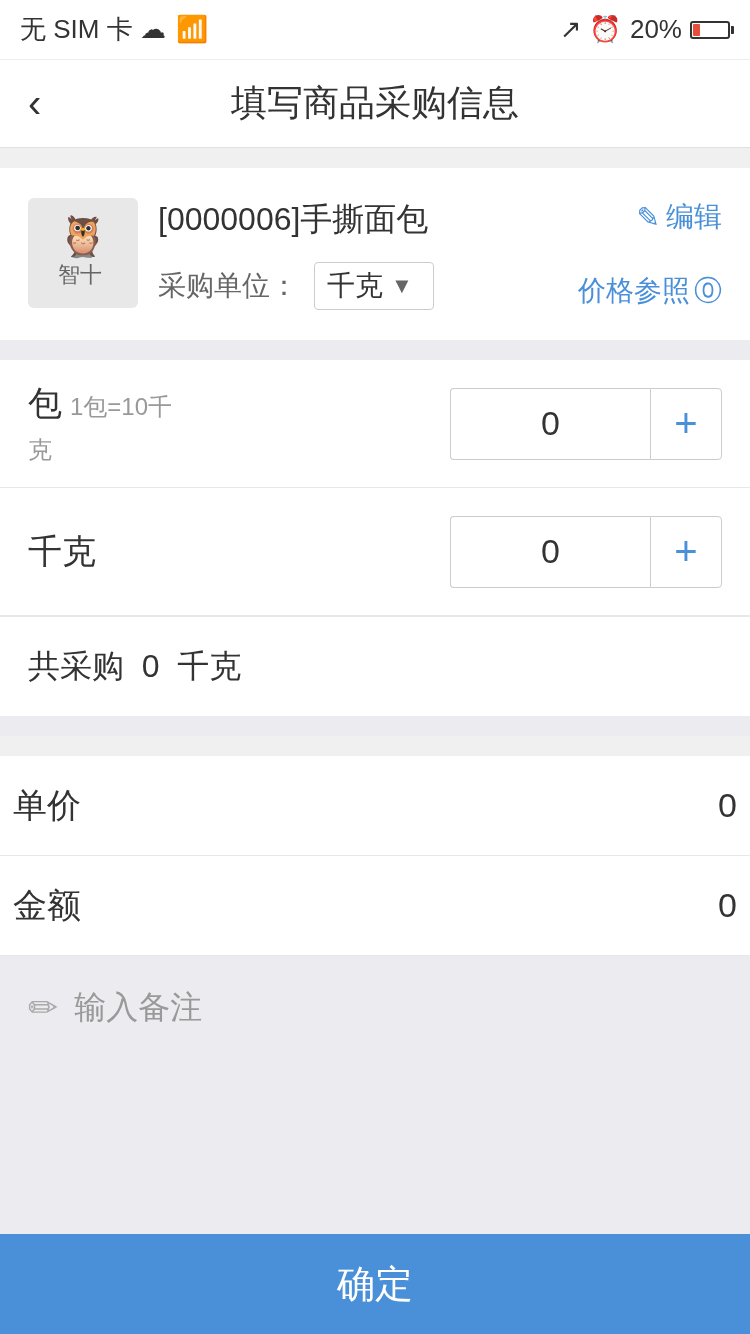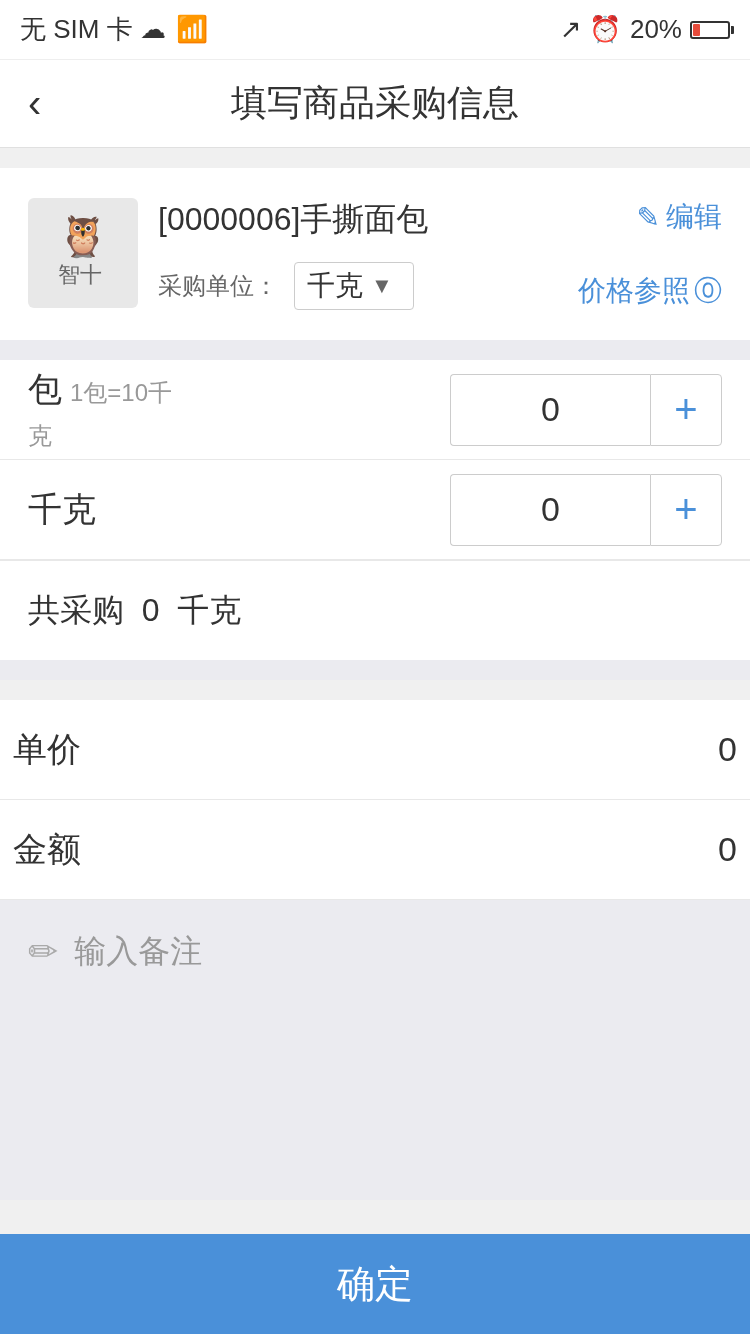--- a/index.html
+++ b/index.html
@@ -118,21 +118,21 @@
       font-size: 32px;
       color: #333;
       margin-bottom: 20px;
     }
     .product-unit-row {
       display: flex;
       align-items: center;
       gap: 16px;
     }
     .unit-label {
-      font-size: 24px;
+      font-size: 28px;
       color: #666;
     }
     .unit-select {
       border: 1px solid #ccc;
       border-radius: 4px;
       padding: 4px 20px 4px 12px;
       font-size: 28px;
       color: #333;
       background: #fff;
       position: relative;
@@ -172,21 +172,21 @@
     }
 
     
     .input-section {
       background: #fff;
     }
     .input-row {
       display: flex;
       align-items: center;
       padding: 0 28px;
-      height: 100px;
+      height: 128px;
       border-bottom: 1px solid #e8e8e8;
     }
     .input-row-label {
       font-size: 34px;
       color: #333;
       width: 160px;
       flex-shrink: 0;
     }
     .input-sub-label {
       font-size: 24px;

